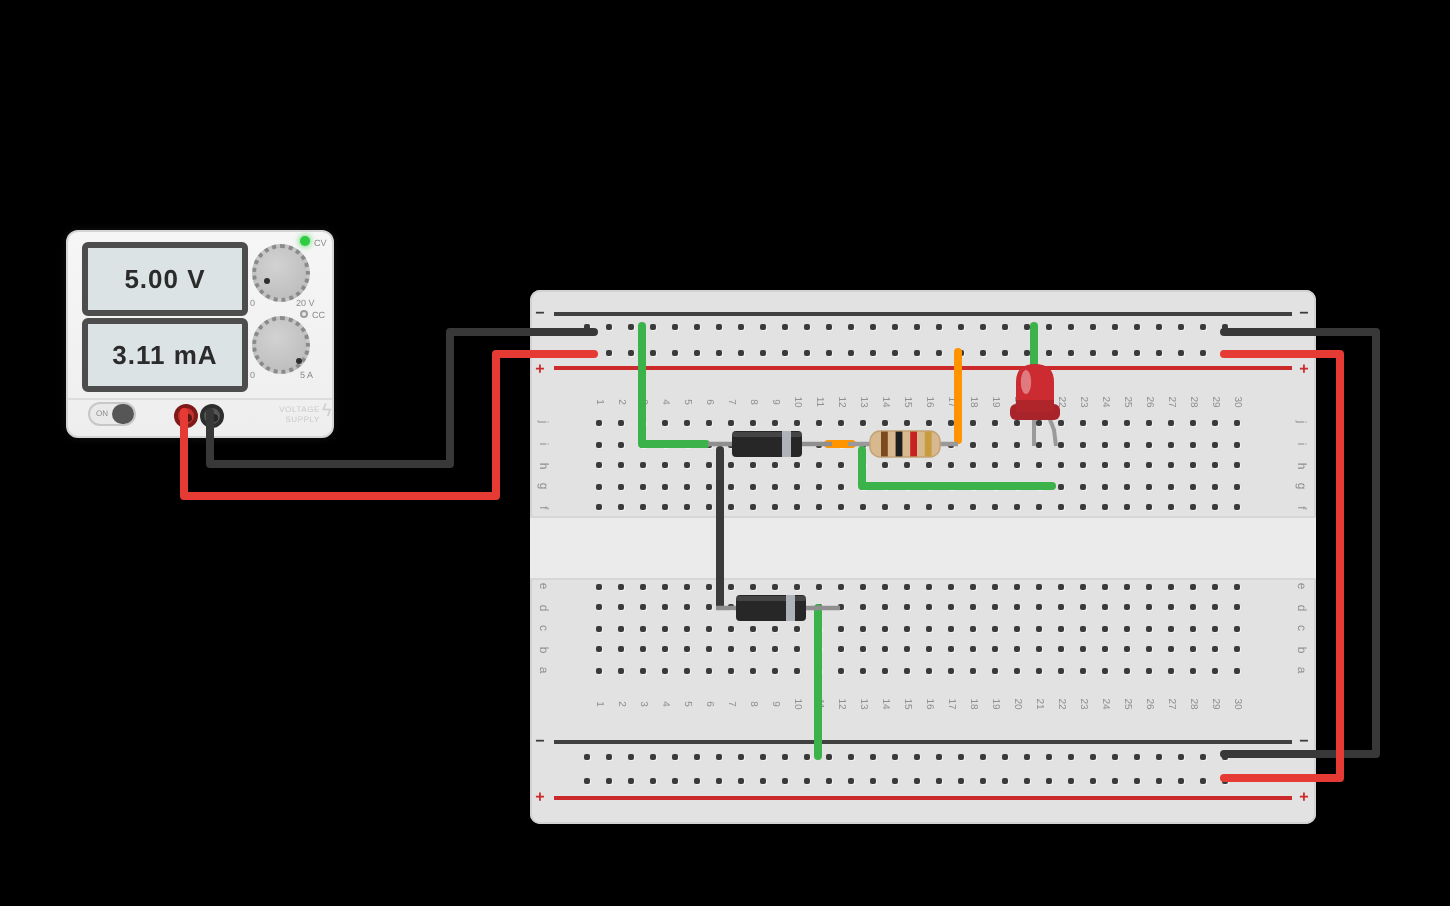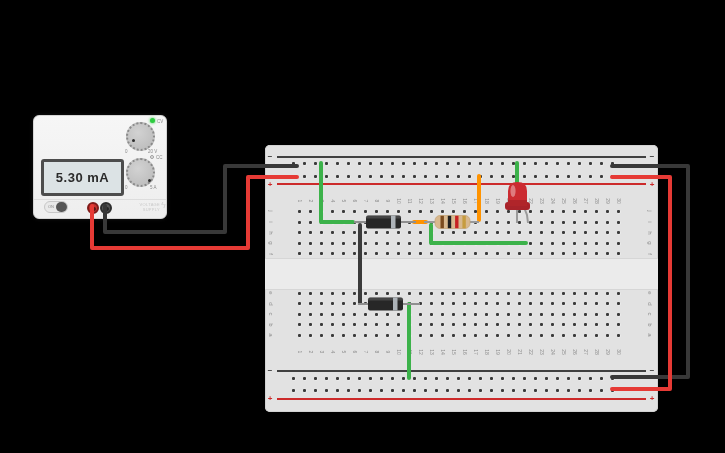--- a/index.html
+++ b/index.html
@@ -571,21 +571,22 @@
       <div class="raillabel neg" style="left: 387px; top: 12px;">−</div>
       <div class="raillabel neg" style="left: 5px; top: 226px;">−</div>
       <div class="raillabel neg" style="left: 387px; top: 226px;">−</div>
       <div class="raillabel pos" style="left: 5px; top: 40px;">+</div>
       <div class="raillabel pos" style="left: 387px; top: 40px;">+</div>
       <div class="raillabel pos" style="left: 5px; top: 254px;">+</div>
       <div class="raillabel pos" style="left: 387px; top: 254px;">+</div>
     </div>
 
   <div id="psu">
-    <div class="psu-display" style="top:43px">5.30 mA</div>
+    <div class="psu-display" style="top:5px">5.00 V</div>
+    <div class="psu-display" style="top:43px">3.11 mA</div>
 
     <div class="knob" style="top:6px">
       <div class="dot" style="left:4px;top:15px"></div>
     </div>
     <div class="knob" style="top:42px">
       <div class="dot" style="left:20px;top:19px"></div>
     </div>
 
     <div id="cv-dot"></div>
     <span class="tinylabel" style="left:123px;top:2.5px">CV</span>

